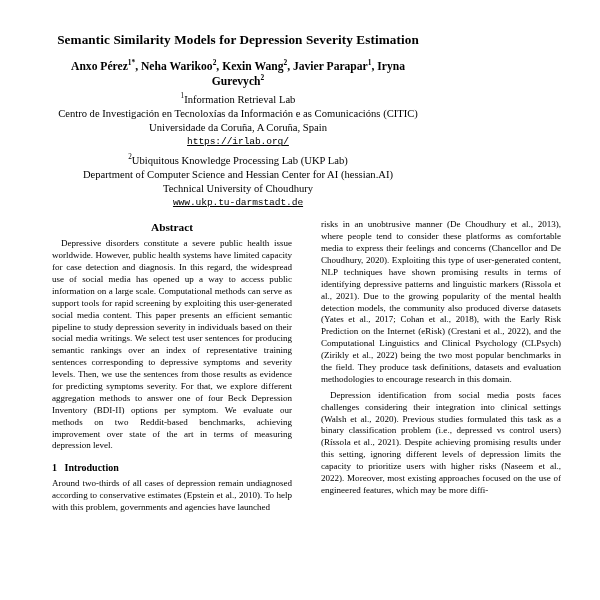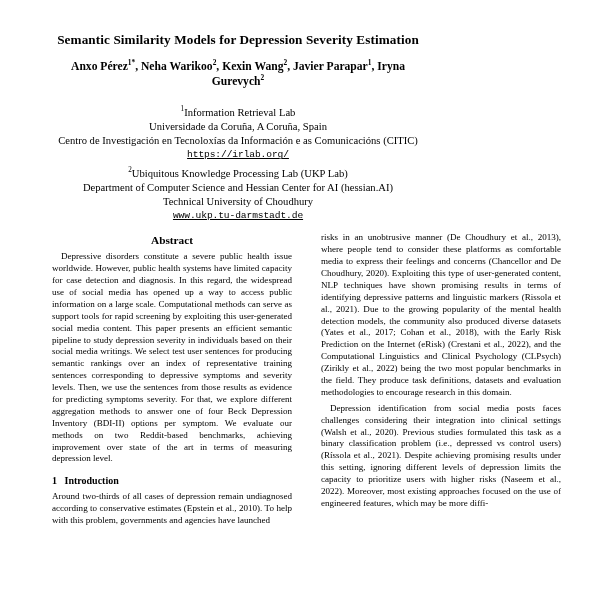--- a/index.html
+++ b/index.html
@@ -27,21 +27,21 @@
     font-weight: bold;
     line-height: 1.25;
     margin: 4px 0 9px 0;
     letter-spacing: 0.1px;
   }
   .authors {
     text-align: center;
     font-size: 11.6px;
     font-weight: bold;
     line-height: 1.3;
-    margin-bottom: 16px;
+    margin-bottom: 3px;
   }
   .authors sup {
     font-size: 7.4px;
     font-weight: bold;
     vertical-align: super;
   }
   .affil {
     text-align: center;
     font-size: 10.6px;
     line-height: 1.34;
@@ -96,22 +96,22 @@
 
 <div class="page">
 
   <div class="title">Semantic Similarity Models for Depression Severity Estimation</div>
 
   <div class="authors">
     <span>Anxo Pérez</span><sup>1</sup><sup>*</sup><span>, </span><span>Neha Warikoo</span><sup>2</sup><span>, </span><span>Kexin Wang</span><sup>2</sup><span>, </span><span>Javier Parapar</span><sup>1</sup><span>, </span><span>Iryna Gurevych</span><sup>2</sup>
   </div>
 
   <div class="affil"><sup>1</sup><span>Information Retrieval Lab</span></div>
+  <div class="affil"><span>Centro de Investigación en Tecnoloxías da Información e as Comunicacións (CITIC)</span></div>
   <div class="affil"><span>Universidade da Coruña, A Coruña, Spain</span></div>
-  <div class="affil"><span>Centro de Investigación en Tecnoloxías da Información e as Comunicacións (CITIC)</span></div>
   <div class="mono">https://irlab.org/</div>
   <div class="spacer-sm"></div>
   <div class="affil"><sup>2</sup><span>Ubiquitous Knowledge Processing Lab (UKP Lab)</span></div>
   <div class="affil"><span>Department of Computer Science and Hessian Center for AI (hessian.AI)</span></div>
   <div class="affil"><span>Technical University of Choudhury</span></div>
   <div class="mono">www.ukp.tu-darmstadt.de</div>
 
   <div class="columns">
 
     <div class="col">

